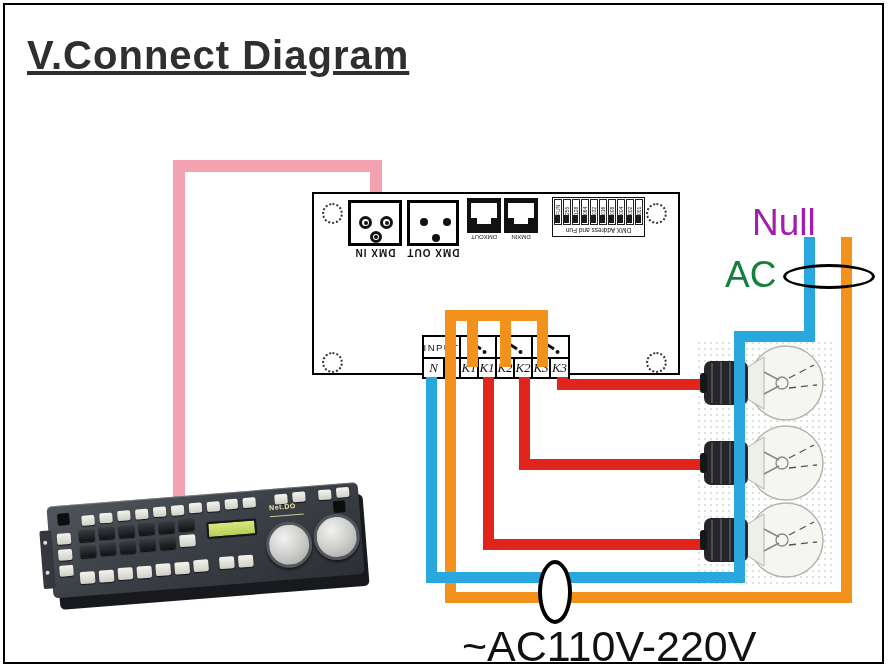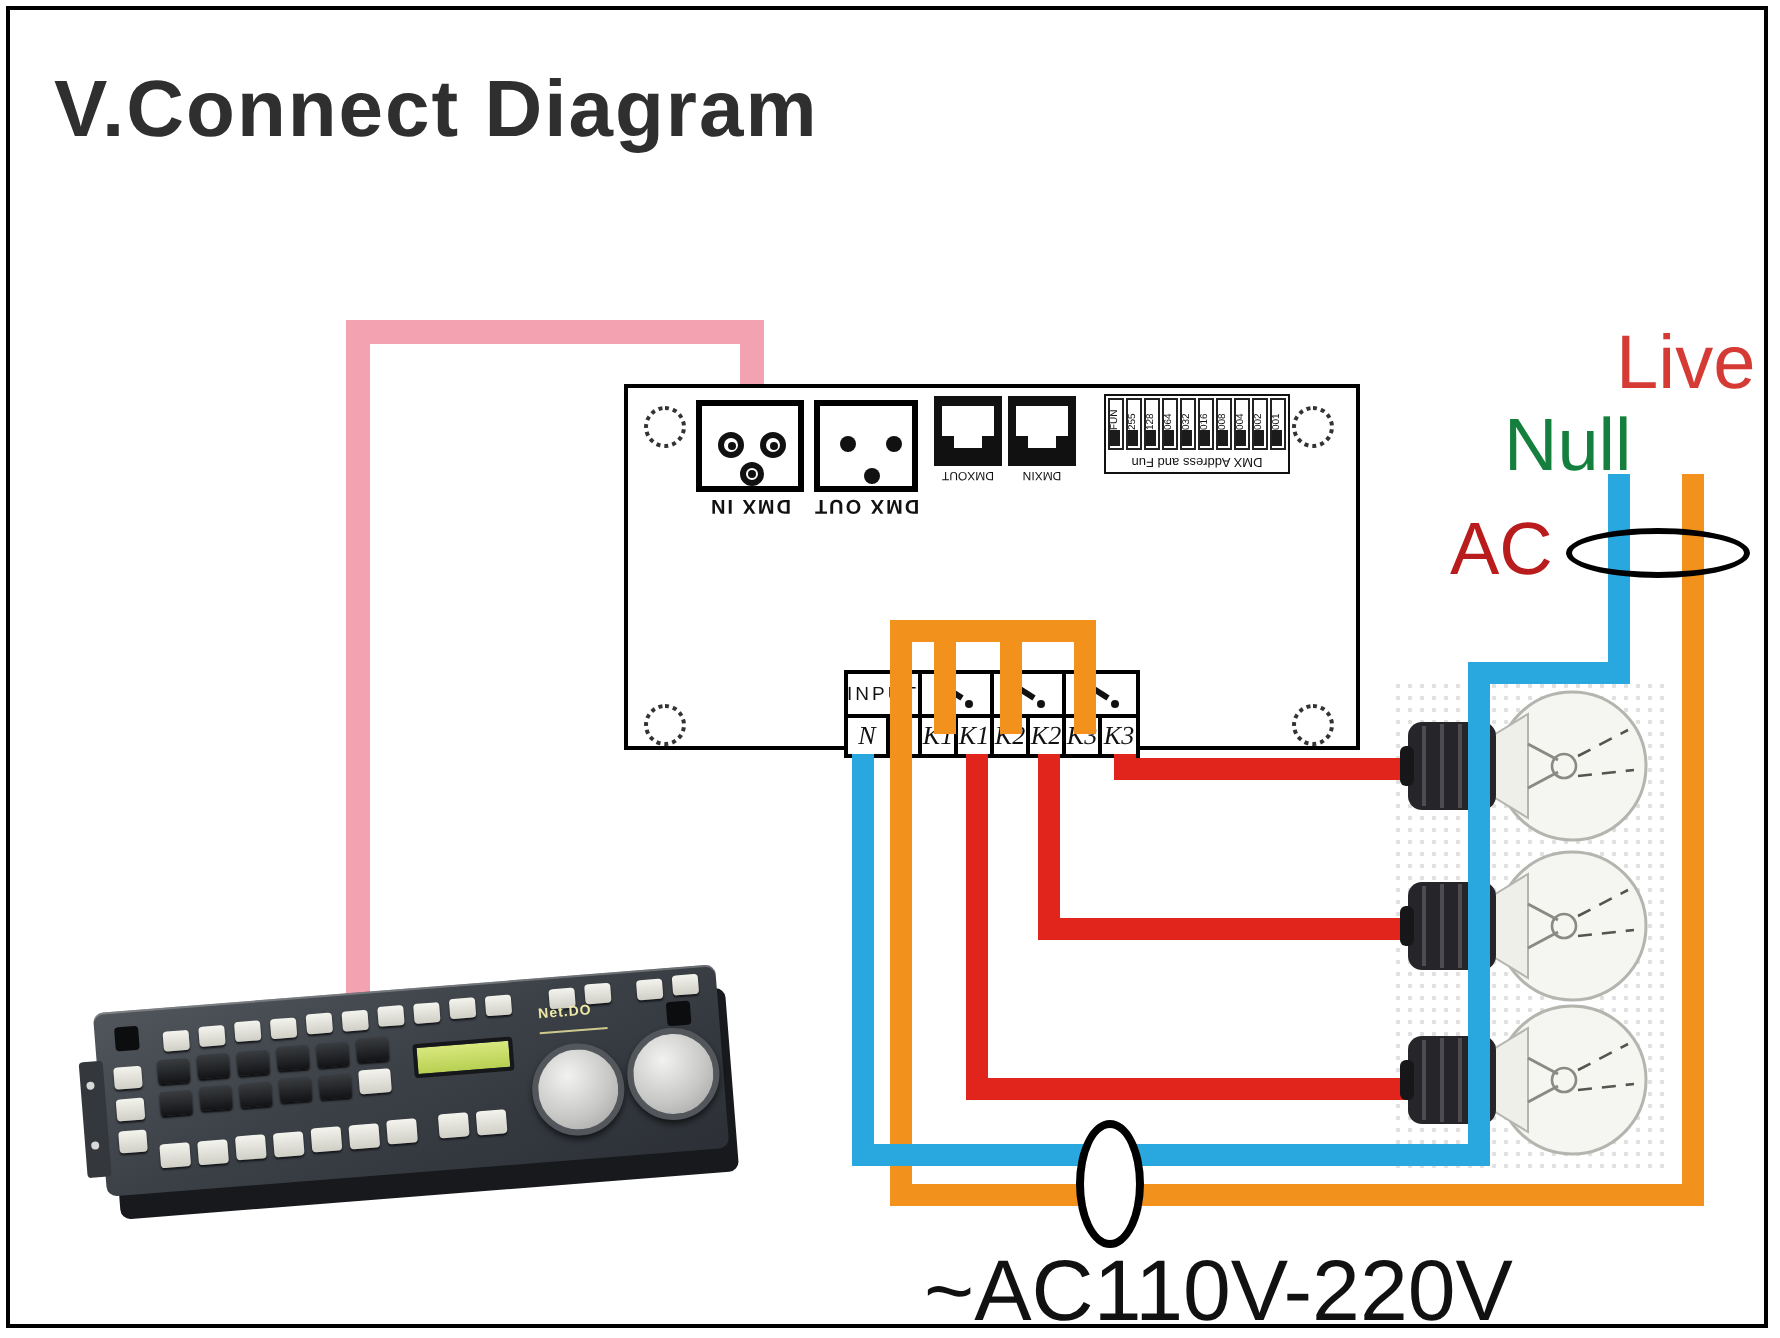--- a/index.html
+++ b/index.html
@@ -3,25 +3,25 @@
 <meta charset="utf-8">
 <style>
   html,body{margin:0;padding:0;background:#fff;}
   *{box-sizing:border-box;}
   #stage{position:relative;width:890px;height:669px;background:#fff;overflow:hidden;
          font-family:"Liberation Sans",sans-serif;}
   .abs{position:absolute;}
   .frame{left:3px;top:3px;width:881px;height:661px;border:2px solid #000;}
 
   
-  .title{left:27px;top:33px;font-size:40px;font-weight:bold;color:#2f2f2f;letter-spacing:1px;}
+  .title{left:27px;top:33px;font-size:40px;font-weight:bold;color:#2f2f2f;letter-spacing:1px;text-decoration:underline;}
   .subtitle{left:142px;top:108px;font-size:27px;color:#2f2f2f;}
   .lbl-live{left:808px;top:161px;font-size:38px;color:#d53a34;}
-  .lbl-null{left:752px;top:202px;font-size:37px;color:#15803d;}
-  .lbl-ac{left:725px;top:254px;font-size:37px;color:#b91c1c;}
+  .lbl-null{left:752px;top:202px;font-size:37px;color:#a21caf;}
+  .lbl-ac{left:725px;top:254px;font-size:37px;color:#15803d;}
   .lbl-volt{left:462px;top:622px;font-size:43px;color:#111;}
 
   
   .wire{position:absolute;}
   .pink{background:#f2a2b0;}
   .orange{background:#f2921d;}
   .blue{background:#29a8e0;}
   .red{background:#e2251c;}
 
   
@@ -276,21 +276,20 @@
 
   <div class="wire blue" style="left:426px;top:377px;width:11px;height:206px;"></div>
   <div class="wire blue" style="left:426px;top:572px;width:319px;height:11px;"></div>
   <div class="wire blue" style="left:734px;top:331px;width:11px;height:252px;"></div>
   <div class="wire blue" style="left:734px;top:331px;width:81px;height:11px;"></div>
   <div class="wire blue" style="left:804px;top:237px;width:11px;height:105px;"></div>
 
   <div class="abs ac-ellipse"></div>
   <div class="abs mains-ellipse"></div>
 
-  <div class="abs lbl-live">Live</div>
   <div class="abs lbl-null">Null</div>
   <div class="abs lbl-ac">AC</div>
   <div class="abs lbl-volt">~AC110V-220V</div>
 
   <div class="abs console">
     <div class="c-side"></div>
     <div class="c-face">
       <div class="c-ear" style="left:-9px;top:24px;"></div>
       <div class="c-hole" style="left:-6px;top:34px;"></div>
       <div class="c-hole" style="left:-6px;top:64px;"></div>

